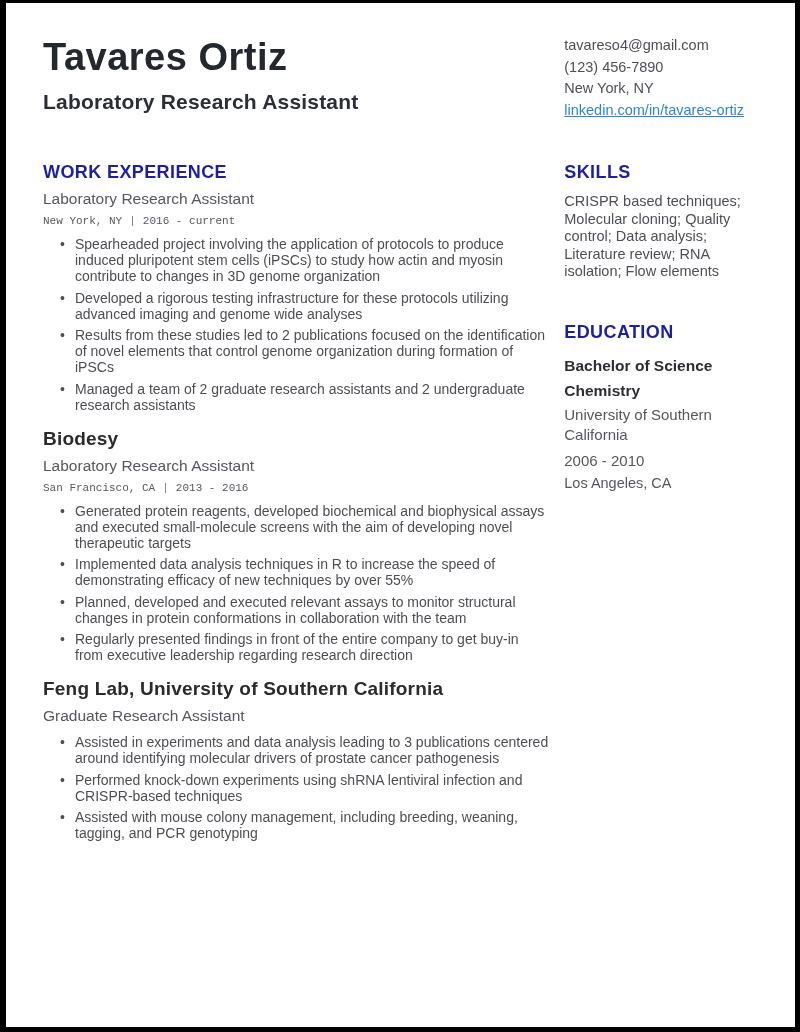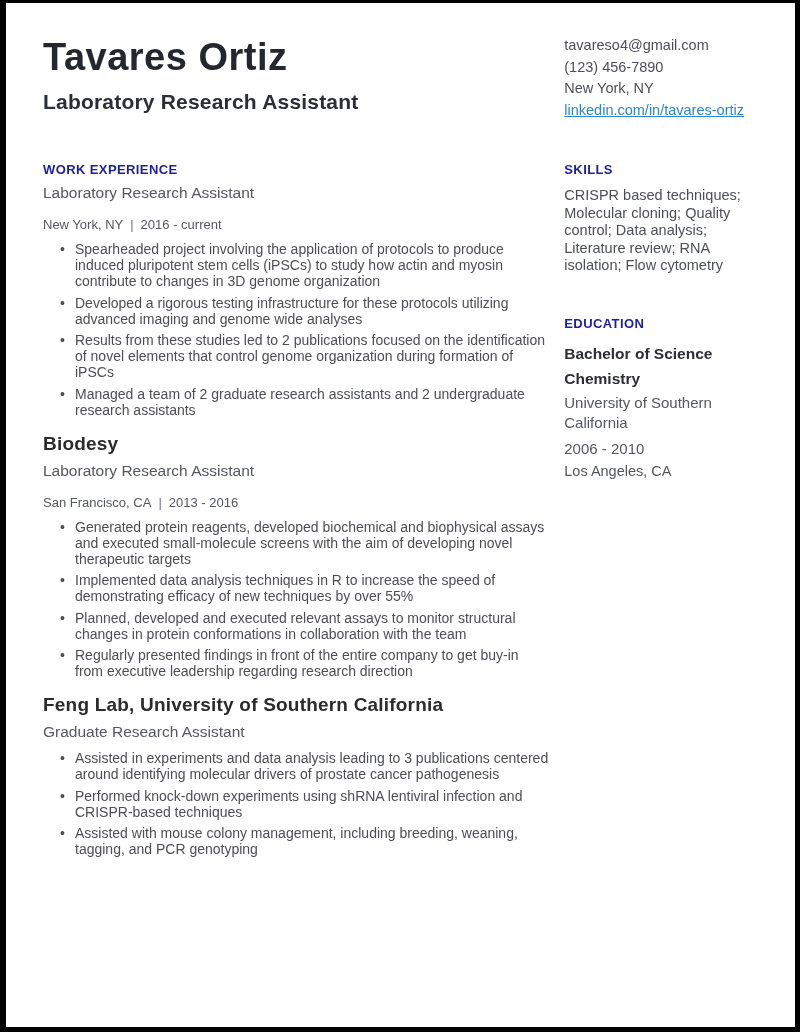--- a/index.html
+++ b/index.html
@@ -32,34 +32,34 @@
     font-size: 14.5px; color: #4c4f55; line-height: 21.5px;
   }
   .contact-link {
     color: #2b87cd; text-decoration: underline; cursor: pointer;
   }
   
   .main-row { display: flex; }
   .left-col { width: 507px; }
   .right-col { width: 205px; margin-left: 15px; }
   .section-heading {
-    font-size: 13px; font-weight: 800; color: #1e1f9e;
+    font-size: 18px; font-weight: 800; color: #1e1f9e;
     letter-spacing: 0.4px; margin-top: 41px;
   }
   
   .job-company {
     font-size: 19px; font-weight: 700; color: #2b2b2b;
     margin-top: 15px; letter-spacing: 0.2px;
   }
   .job-company.gap { }
   .job-role {
     font-size: 15.5px; color: #54575d; margin-top: 7px;
   }
   .job-meta {
-    font-size: 13px; color: #54575d; margin-top: 15px;
+    font-size: 11px; color: #54575d; margin-top: 7px; font-family: Liberation Mono, monospace;
   }
   .job-meta .sep { margin: 0 7px; color: #73767c; }
   ul.bullets {
     list-style: none; margin-top: 9px; padding-left: 17px;
   }
   ul.bullets li {
     position: relative; padding-left: 15px;
     font-size: 14px; line-height: 16px; color: #4c4e53;
     margin-bottom: 5.5px;
   }
@@ -139,21 +139,21 @@
         <ul class="bullets">
           <li>Assisted in experiments and data analysis leading to 3 publications centered around identifying molecular drivers of prostate cancer pathogenesis</li>
           <li>Performed knock-down experiments using shRNA lentiviral infection and CRISPR-based techniques</li>
           <li>Assisted with mouse colony management, including breeding, weaning, tagging, and PCR genotyping</li>
         </ul>
       </div>
     </div>
 
     <div class="right-col">
       <div class="section-heading">SKILLS</div>
-      <div class="skills-text">CRISPR based techniques; Molecular cloning; Quality control; Data analysis; Literature review; RNA isolation; Flow cytometry</div>
+      <div class="skills-text">CRISPR based techniques; Molecular cloning; Quality control; Data analysis; Literature review; RNA isolation; Flow elements</div>
 
       <div class="section-heading">EDUCATION</div>
       <div class="edu-degree">Bachelor of Science</div>
       <div class="edu-major">Chemistry</div>
       <div class="edu-school">University of Southern California</div>
       <div class="edu-years">2006 - 2010</div>
       <div class="edu-location">Los Angeles, CA</div>
     </div>
 
   </div>

